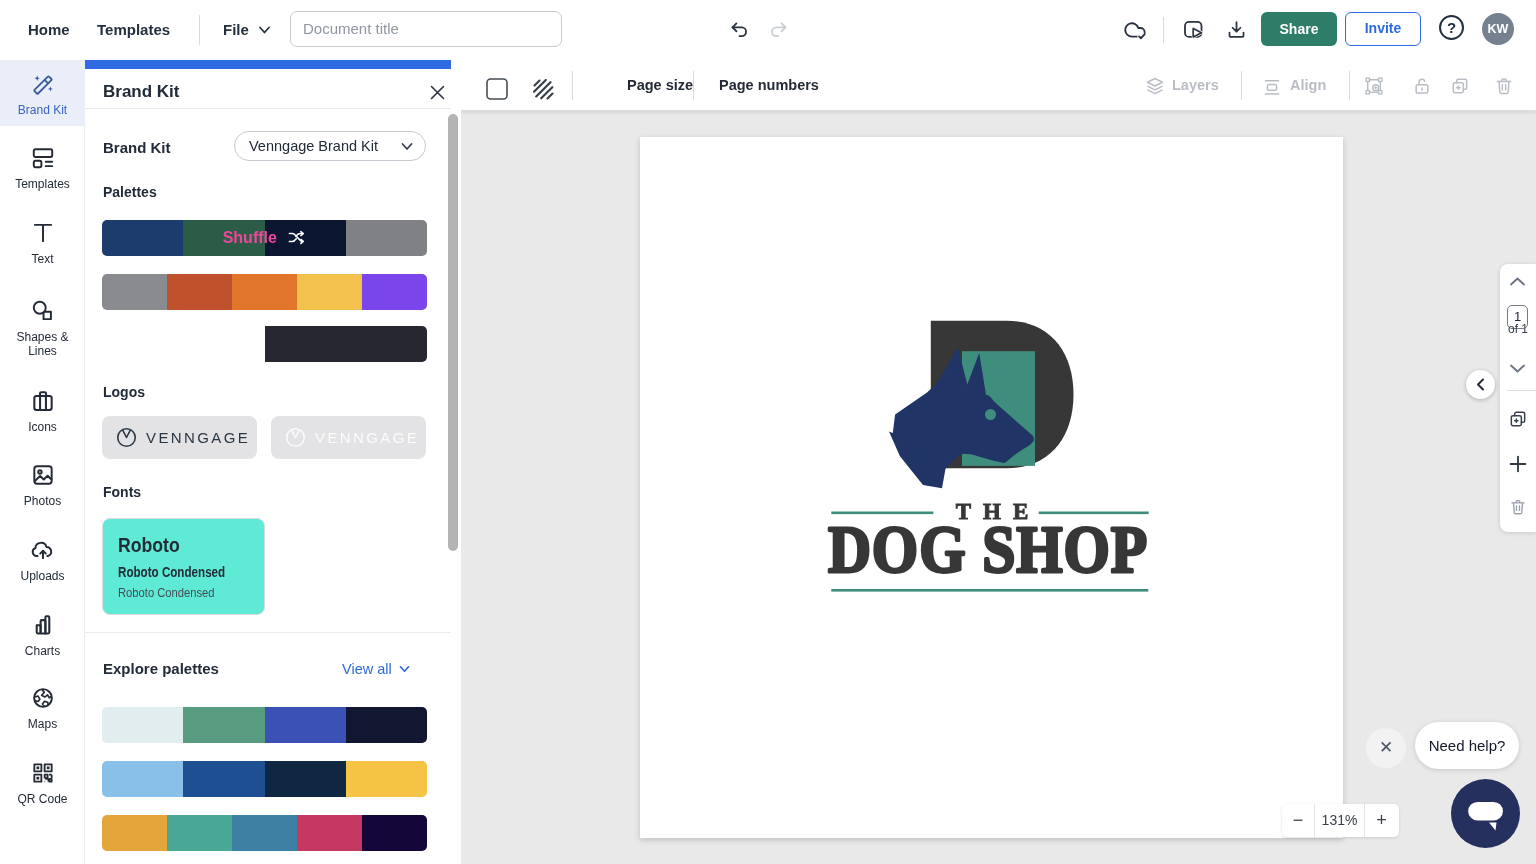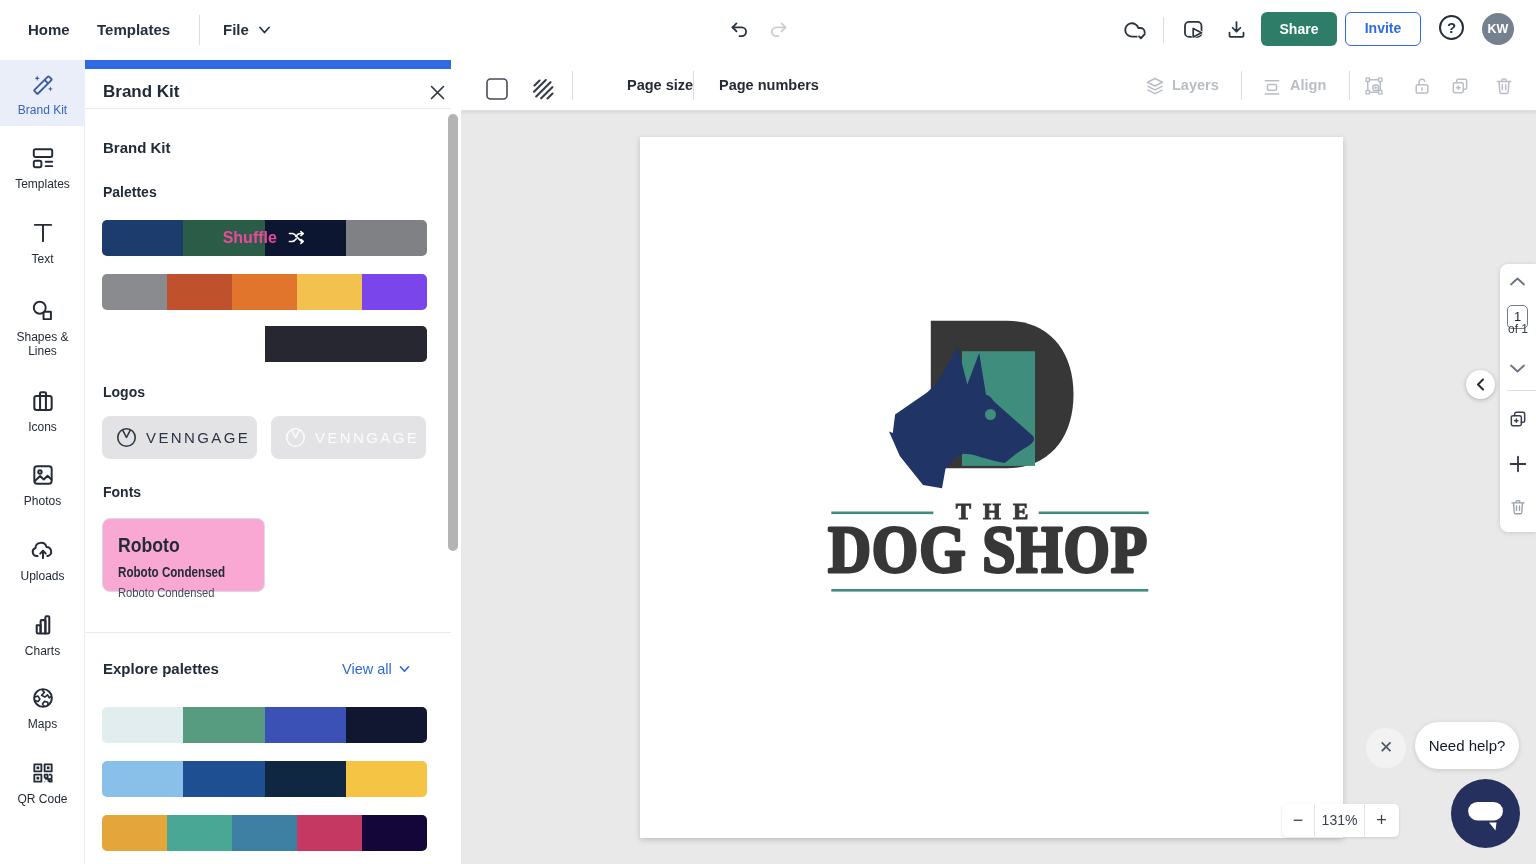--- a/index.html
+++ b/index.html
@@ -30,21 +30,21 @@
   #panel-blue { position:absolute; left:0; top:0; width:366px; height:9px; background:#2e6ae1; }
   #panel-title { position:absolute; left:18px; top:22px; font-size:17px; font-weight:700; color:#222b38; }
   #panel-x { position:absolute; left:345px; top:20px; font-size:19px; color:#2c333e; }
   #panel-hr { position:absolute; left:0; top:48px; width:366px; height:1px; background:#e8eaed; }
   .plabel { position:absolute; font-weight:700; color:#222b38; }
   #dd { position:absolute; left:149px; top:71px; width:192px; height:30px; border:1px solid #c6cad1; border-radius:15px; font-size:14.5px; color:#222b38; line-height:28px; padding-left:14px; }
   .prow { position:absolute; left:17px; width:325px; height:36px; border-radius:5px; overflow:hidden; display:flex; }
   .prow div { height:36px; }
   #shuffle { position:absolute; left:17px; top:160px; width:325px; height:36px; text-align:center; line-height:36px; color:#ec4899; font-size:16px; font-weight:700; z-index:2; }
   .logo-card { position:absolute; top:356px; width:155px; height:43px; background:#e3e3e5; border-radius:8px; display:flex; align-items:center; }
-  #font-card { position:absolute; left:17px; top:458px; width:163px; height:74px; background:#f9a8d4; border:1px solid #d8dbdf; border-radius:8px; padding:14px 0 0 15px; }
+  #font-card { position:absolute; left:17px; top:458px; width:163px; height:97px; background:#5eead4; border:1px solid #d8dbdf; border-radius:8px; padding:14px 0 0 15px; }
   #panel-hr2 { position:absolute; left:0; top:572px; width:366px; height:1px; background:#e8eaed; }
   #scrollthumb { position:absolute; left:363px; top:54px; width:10px; height:437px; background:#b4b4b4; border-radius:5px; }
 
   
   #ctoolbar { position:absolute; left:461px; top:60px; width:1075px; height:51px; background:#fff; border-bottom:1px solid #dddee0; z-index:5; box-shadow:0 2px 3px rgba(0,0,0,0.07); }
   .tb-txt { position:absolute; top:0; line-height:51px; font-size:14.5px; font-weight:700; color:#242b36; }
   .tb-gray { color:#b9bdc4; }
 
   
   #canvas { position:absolute; left:461px; top:111px; width:1075px; height:753px; background:#e9e9e9; }
@@ -63,20 +63,21 @@
 <body>
 
 <div id="header">
   <div class="navitem" style="left:28px;">Home</div>
   <div class="navitem" style="left:97px;">Templates</div>
   <div class="vsep" style="left:199px; top:15px; height:30px;"></div>
   <div class="navitem" style="left:223px;">File</div>
   <svg class="abs" style="left:258px; top:25px;" width="13" height="10" viewBox="0 0 13 10" fill="none" stroke="#2a3340" stroke-width="1.8" stroke-linecap="round" stroke-linejoin="round">
       <path d="M2 2.5 6.5 7.5 11 2.5"></path>
     </svg>
+  <div id="doc-title">Document title</div>
   <svg class="abs" style="left:729px; top:19px;" width="21" height="21" viewBox="0 0 24 24" fill="none" stroke="#2a3340" stroke-width="2.1" stroke-linecap="round" stroke-linejoin="round">
     <path d="M8.5 5 4 9.5 8.5 14"></path>
       <path d="M4 9.5h10.5a5 5 0 0 1 0 10H12"></path>
   </svg>
   <svg class="abs" style="left:768px; top:19px;" width="21" height="21" viewBox="0 0 24 24" fill="none" stroke="#c9cdd2" stroke-width="2.1" stroke-linecap="round" stroke-linejoin="round">
     <path d="M15.5 5 20 9.5 15.5 14"></path>
       <path d="M20 9.5H9.5a5 5 0 0 0 0 10H12"></path>
   </svg>
   <svg class="abs" style="left:1123px; top:17px;" width="25" height="25" viewBox="0 0 24 24" fill="none" stroke="#2a3340" stroke-width="1.8" stroke-linecap="round" stroke-linejoin="round">
     <path d="M16.8 18.8H8.6a6.4 6.4 0 1 1 6.1-8.2h1.9a4.1 4.1 0 1 1 .2 8.2"></path>
@@ -187,20 +188,25 @@
 
 <div id="panel">
   <div id="panel-blue"></div>
   <div id="panel-title">Brand Kit</div>
   <svg id="panel-x" style="position:absolute; left:345px; top:25px;" width="15" height="15" viewBox="0 0 15 15" fill="none" stroke="#2c333e" stroke-width="1.6" stroke-linecap="round">
       <path d="M1.5 1.5 13.5 13.5M13.5 1.5 1.5 13.5"></path>
     </svg>
   <div id="panel-hr"></div>
 
   <div class="plabel" style="left:18px; top:79px; font-size:15px;">Brand Kit</div>
+  <div id="dd">Venngage Brand Kit
+    <svg style="position:absolute; right:12px; top:10px;" width="12" height="9" viewBox="0 0 12 9" fill="none" stroke="#3b414d" stroke-width="1.8" stroke-linecap="round" stroke-linejoin="round">
+        <path d="M1.5 2 6 7l4.5-5"></path>
+      </svg>
+  </div>
 
   <div class="plabel" style="left:18px; top:124px; font-size:14px;">Palettes</div>
   <div id="shuffle">Shuffle
     <svg style="vertical-align:-4px; margin-left:6px;" width="19" height="19" viewBox="0 0 24 24" fill="none" stroke="#fff" stroke-width="2" stroke-linecap="round" stroke-linejoin="round">
       <path d="M3 7h3.5c5.5 0 8 10 13.5 10"></path>
       <path d="M3 17h3.5c2.2 0 3.9-1.6 5.3-3.4M20 7h-3.5c-2.3 0-4 1.7-5.4 3.6"></path>
       <path d="M17.5 4.5 20.5 7l-3 2.5M17.5 14.5l3 2.5-3 2.5"></path>
     </svg>
   </div>
   <div class="prow" style="top:160px;">

